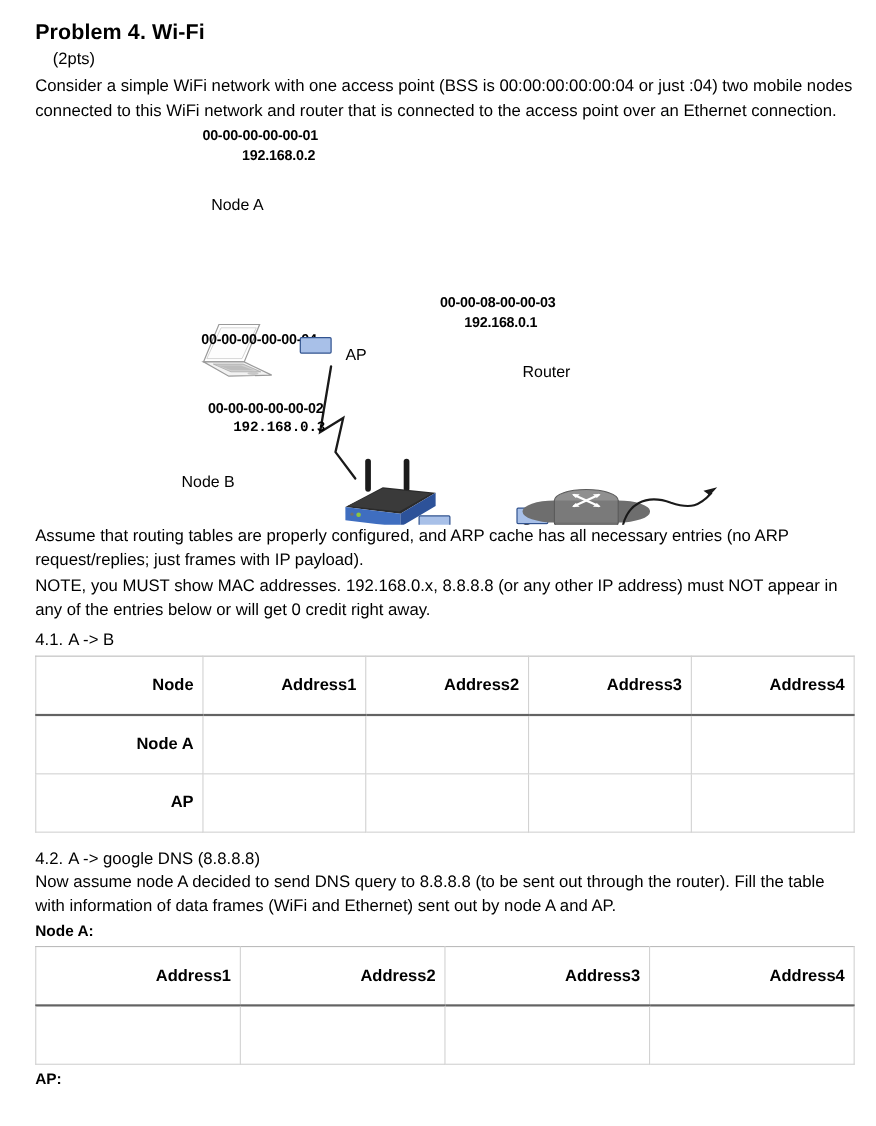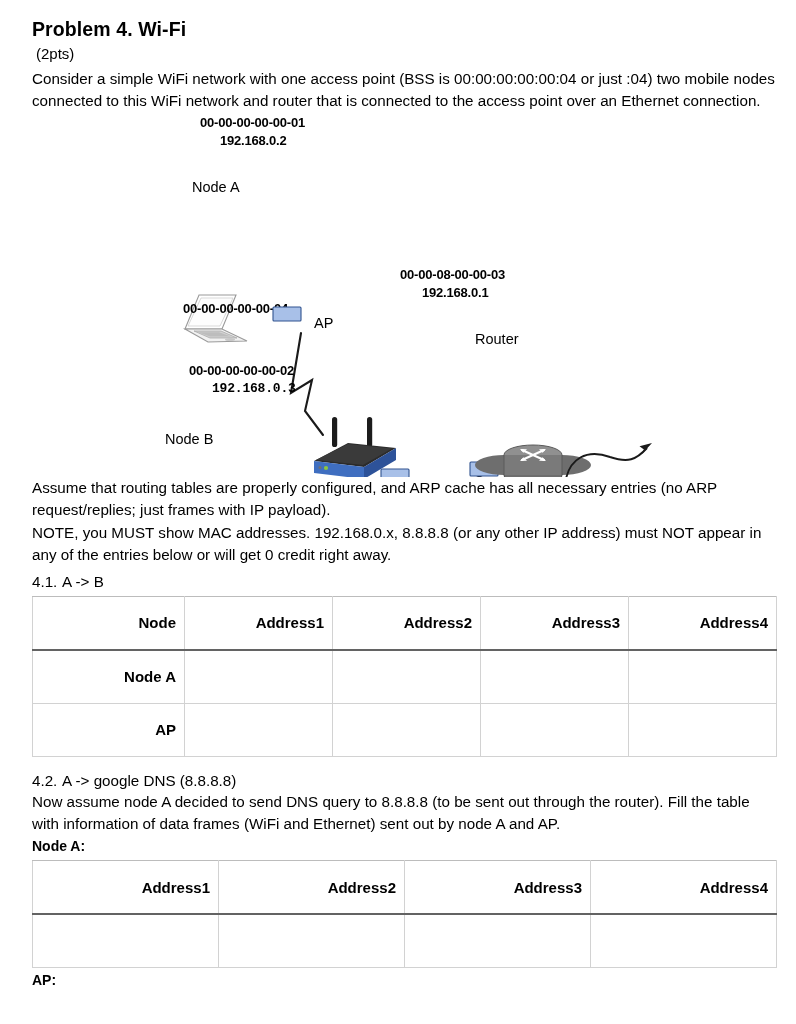--- a/index.html
+++ b/index.html
@@ -30,21 +30,21 @@
   }
 
   h1.problem-title {
     font-size: 19.5px;
     font-weight: bold;
     margin: 0 0 2px 0;
     letter-spacing: 0.1px;
   }
   .pts {
     font-size: 15px;
-    margin: 4px 0 6px 4px;
+    margin: 4px 0 6px 16px;
   }
   p.para {
     font-size: 15.2px;
     line-height: 21.5px;
     margin: 0 0 2px 0;
     text-align: left;
   }
   .gap-md { height: 13px; }
 
   .subhead {
@@ -212,21 +212,21 @@
           </g>
         </g>
 
         <g>
           <path d="M533,370 C536,342 556,334 578,342 C596,348 604,345 615,333" fill="none" stroke="#1a1a1a" stroke-width="1.9"></path>
           <path d="M620,328 l-12.5,3.2 l4.4,3.2 l-2.2,4.9 Z" fill="#1a1a1a"></path>
         </g>
 
       </svg>
 
-      <div class="diag-label" style="left:168px; top:0px;">00-00-00-00-00-01</div>
+      <div class="diag-label" style="left:152px; top:0px;">00-00-00-00-00-01</div>
       <div class="diag-label" style="left:188px; top:18px;">192.168.0.2</div>
       <div class="diag-name" style="left:160px; top:64px;">Node A</div>
 
       <div class="diag-label" style="left:151px; top:186px;">00-00-00-00-00-04</div>
       <div class="diag-name" style="left:282px; top:200px;">AP</div>
 
       <div class="diag-label" style="left:368px; top:152px;">00-00-08-00-00-03</div>
       <div class="diag-label" style="left:390px; top:170px;">192.168.0.1</div>
       <div class="diag-name" style="left:443px; top:216px;">Router</div>
 

